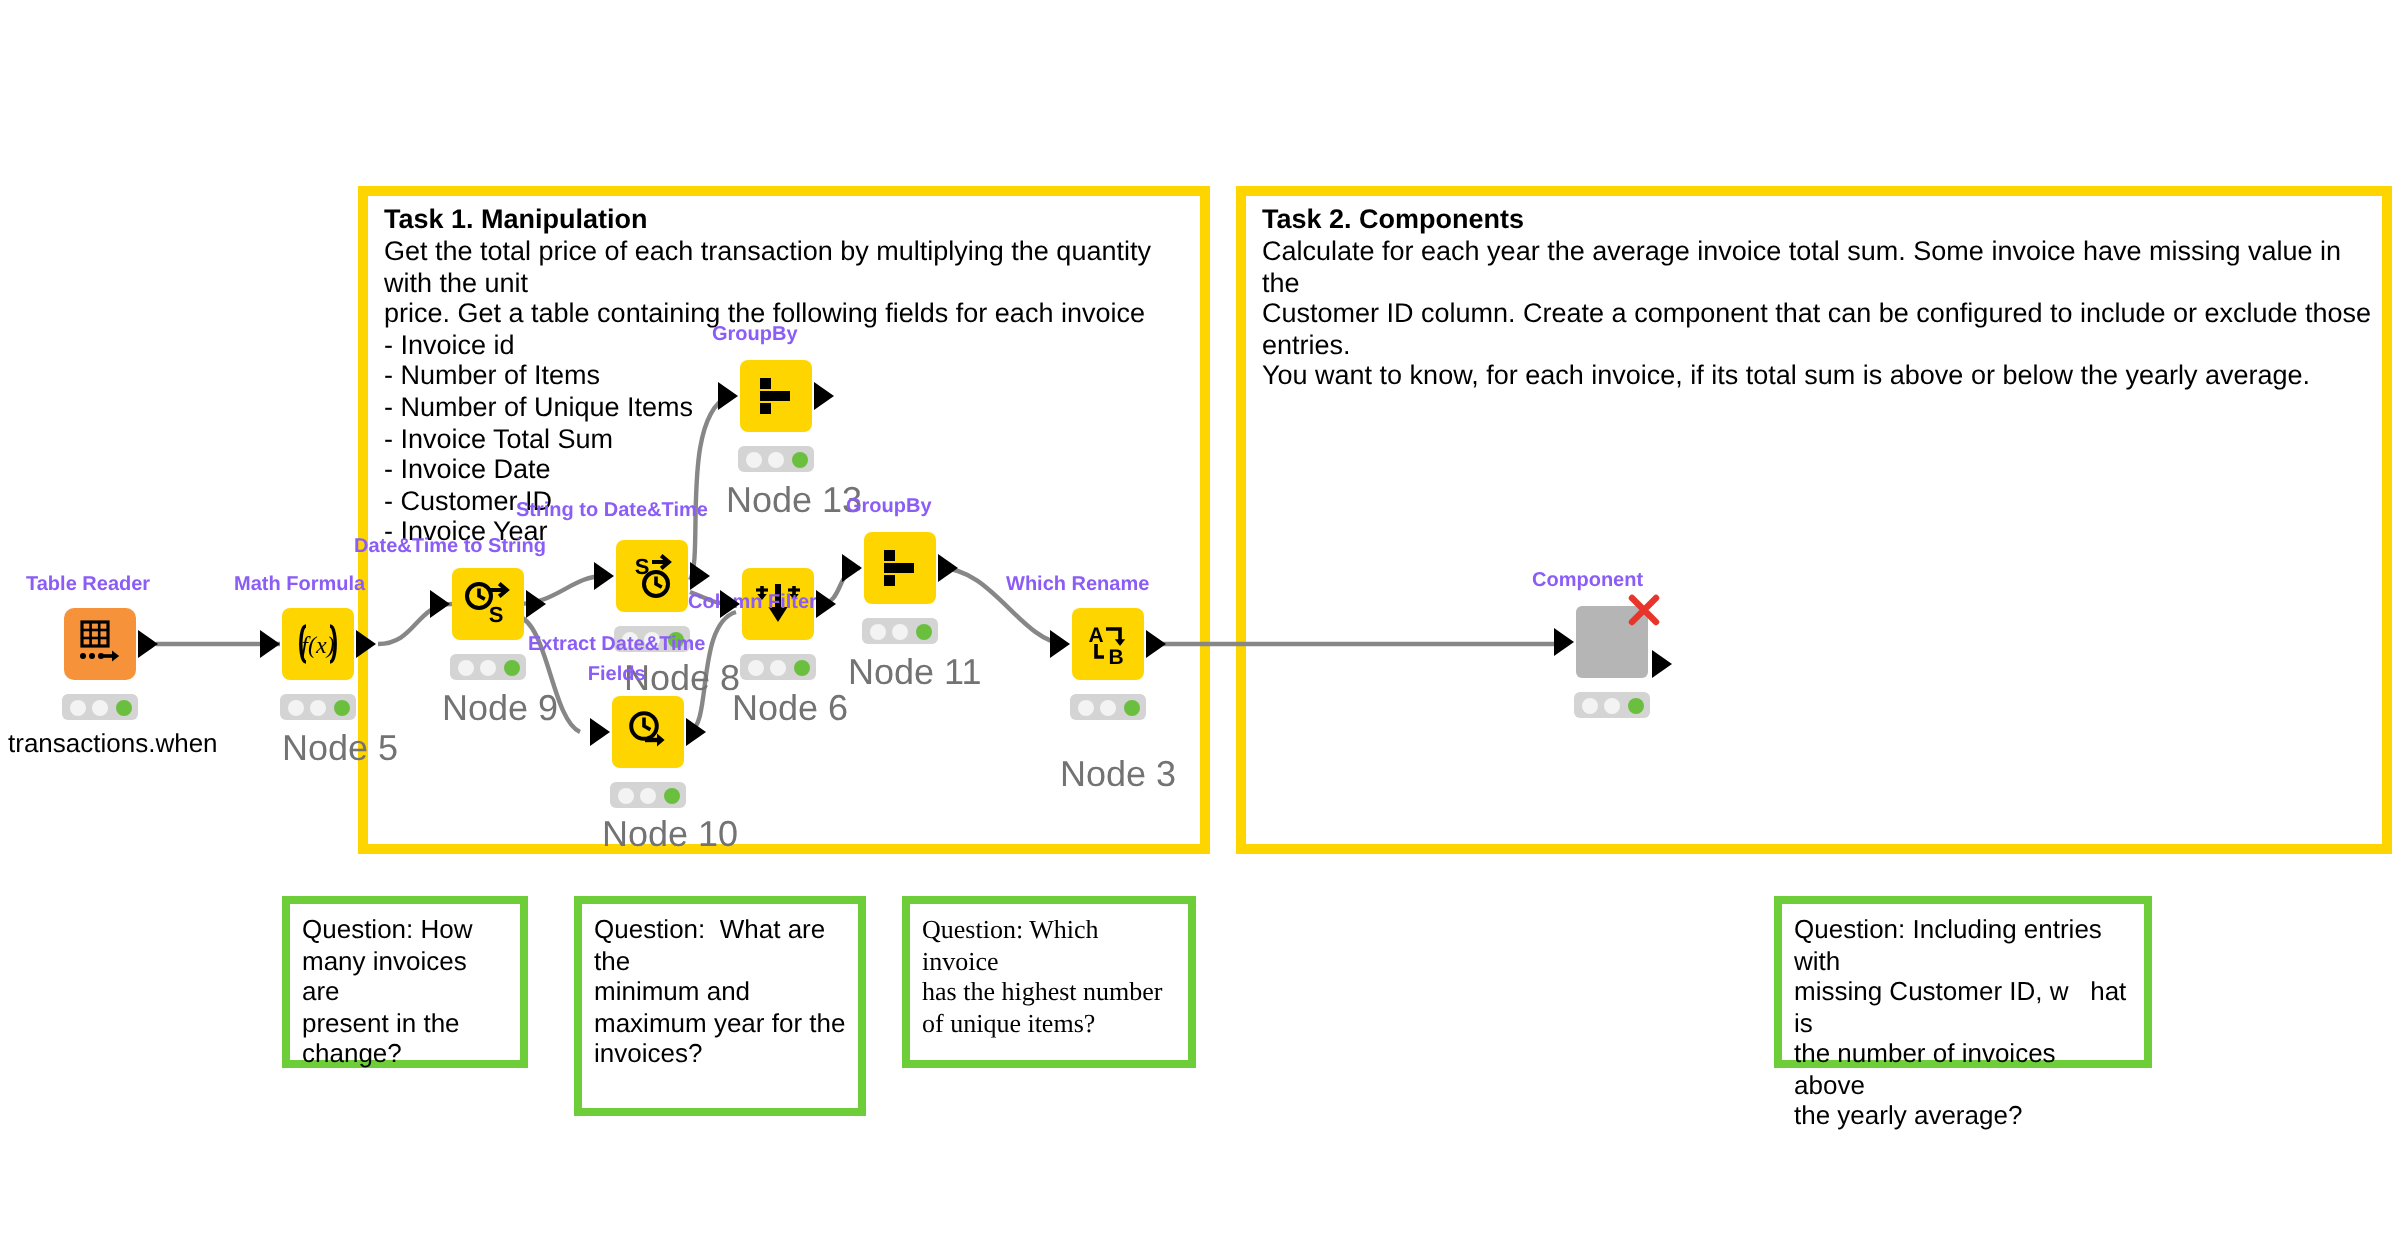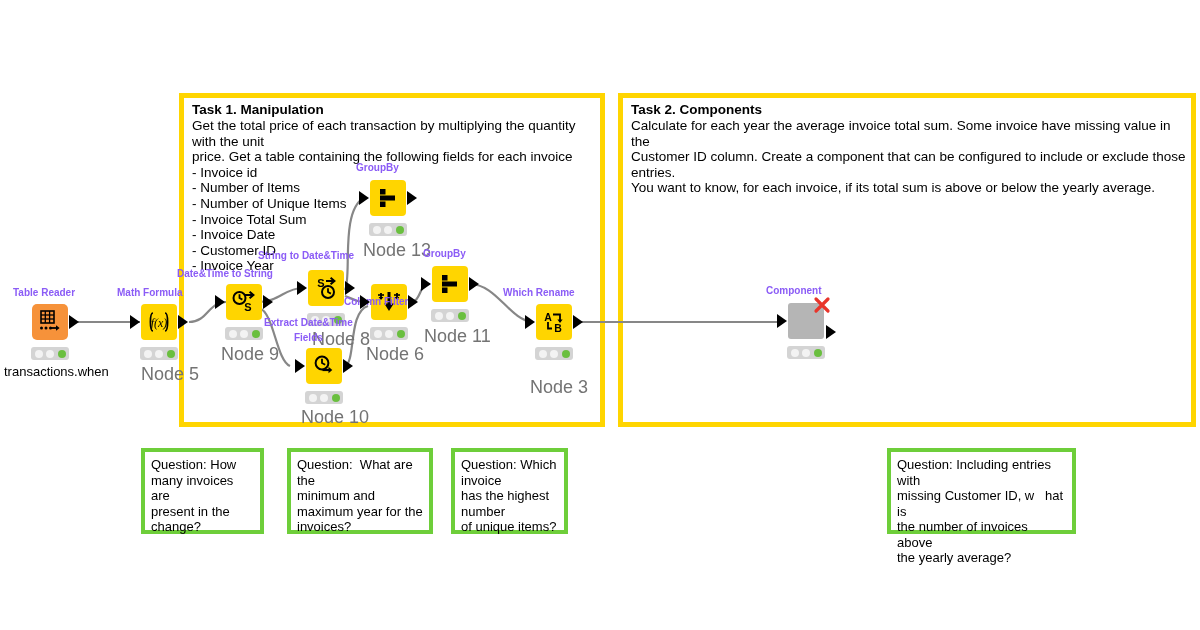--- a/index.html
+++ b/index.html
@@ -386,28 +386,28 @@
       <span class="led on"></span>
     </div>
   </div>
 
   <div class="qbox" style="left:141px; top:448px; width:123px; height:86px;">
     <div class="qbox-text">Question: How
 many invoices are
 present in the change?</div>
   </div>
 
-  <div class="qbox" style="left:287px; top:448px; width:146px; height:86px;">
+  <div class="qbox" style="left:287px; top:448px; width:146px; height:110px;">
     <div class="qbox-text">Question:  What are the
 minimum and
 maximum year for the
 invoices?</div>
   </div>
 
-  <div class="qbox" style="left:451px; top:448px; width:117px; height:86px;">
+  <div class="qbox" style="left:451px; top:448px; width:147px; height:86px;font-family:Liberation Serif, serif;">
     <div class="qbox-text">Question: Which invoice
 has the highest number
 of unique items?</div>
   </div>
 
 
   <div class="qbox" style="left:887px; top:448px; width:189px; height:86px;">
     <div class="qbox-text">Question: Including entries with
 missing Customer ID, w   hat is
 the number of invoices above

